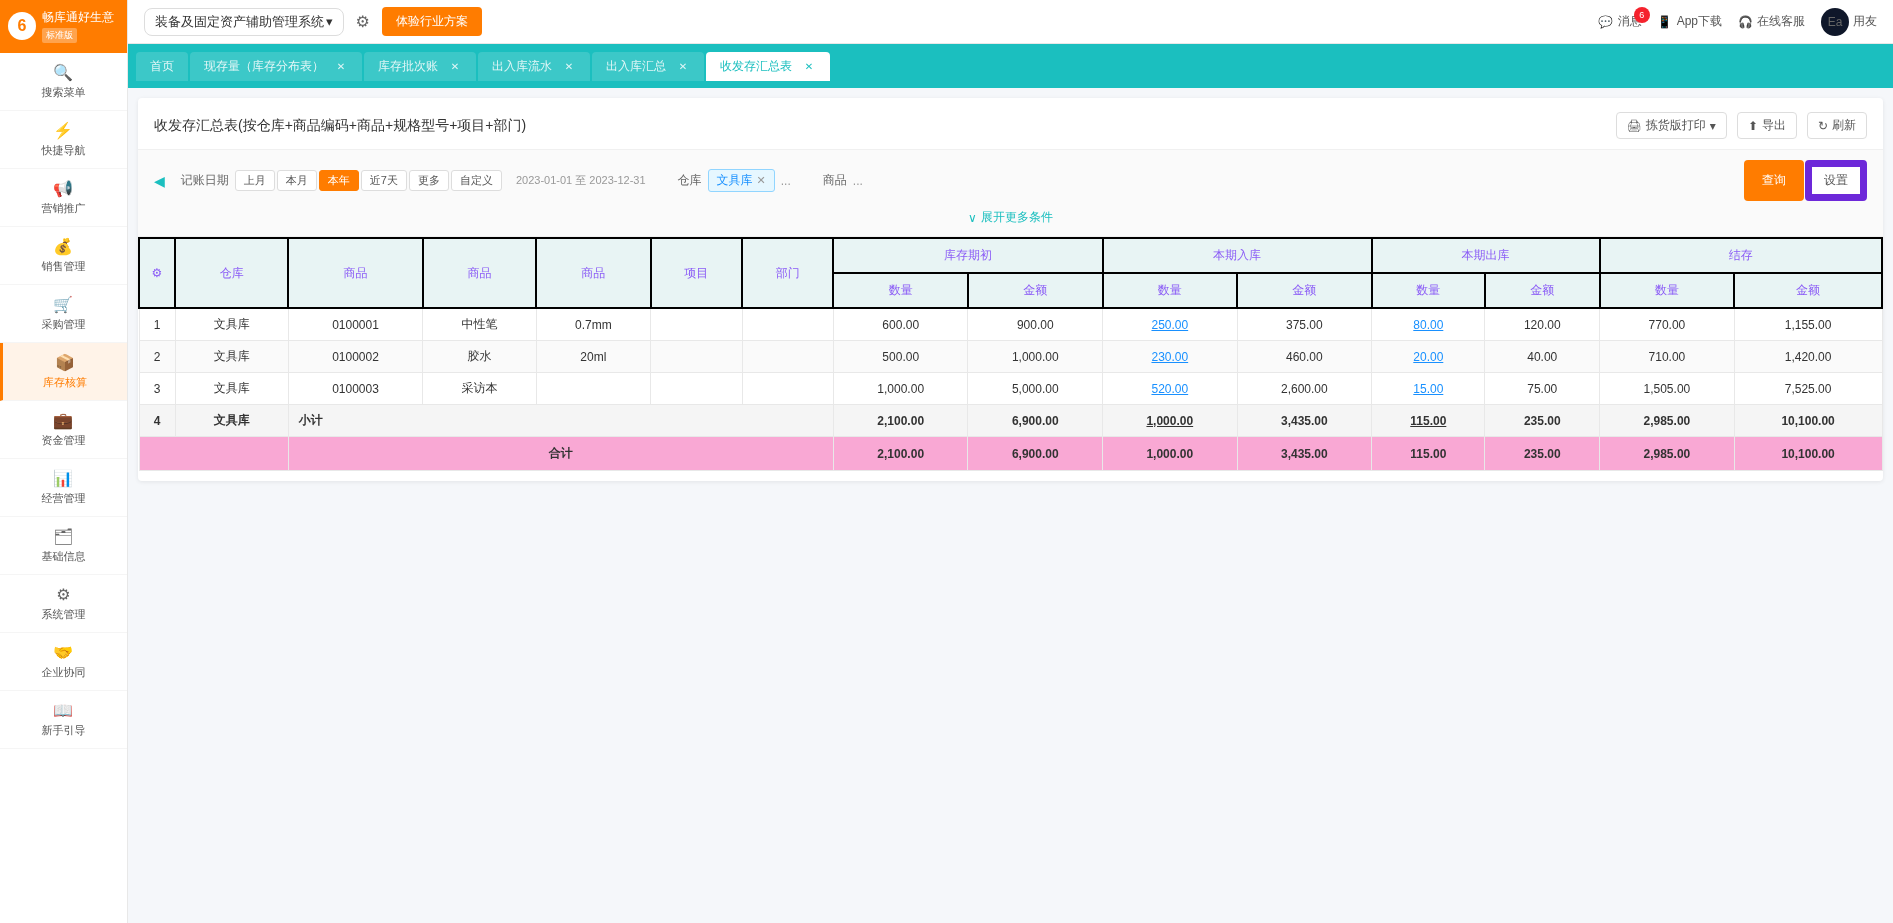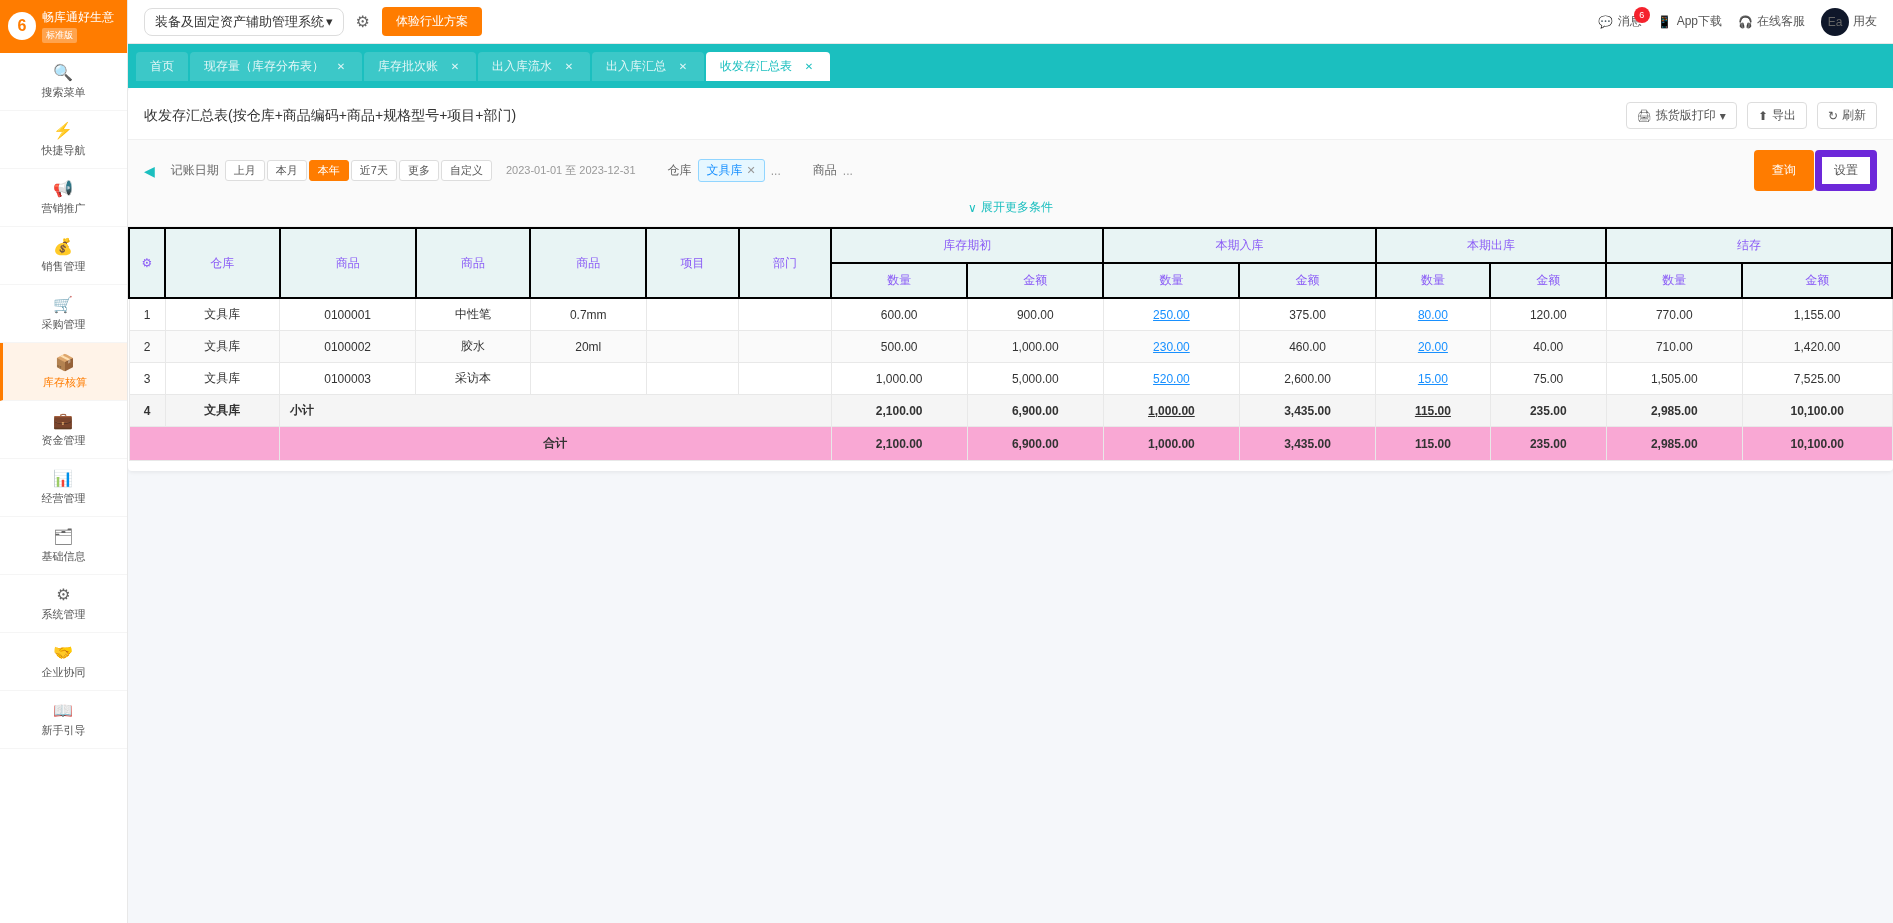--- a/index.html
+++ b/index.html
@@ -33,21 +33,21 @@
     .user-avatar { width: 28px; height: 28px; border-radius: 50%; background: #0f172a; display: flex; align-items: center; justify-content: center; font-size: 12px; color: #666; }
 
     
     .tabbar { background: #1bbfbf; display: flex; align-items: center; padding: 0 8px; height: 44px; gap: 2px; }
     .tab { display: flex; align-items: center; gap: 6px; padding: 6px 14px; border-radius: 4px 4px 0 0; cursor: pointer; font-size: 12px; color: rgba(255,255,255,0.85); background: rgba(255,255,255,0.15); }
     .tab.active { background: #fff; color: #1bbfbf; font-weight: 500; }
     .tab-x-btn { margin-left: 4px; width: 14px; height: 14px; display: flex; align-items: center; justify-content: center; border-radius: 50%; font-size: 10px; }
 
     
     .page { flex: 1; background: #f5f7fa; overflow: auto; }
-    .page-inner { background: #fff; border-radius: 4px; box-shadow: 0 1px 4px rgba(0,0,0,0.08); }
+    .page-inner { background: #fff; margin: 10px; border-radius: 4px; box-shadow: 0 1px 4px rgba(0,0,0,0.08); }
     .page-header { padding: 14px 16px 10px; border-bottom: 1px solid #f0f0f0; display: flex; align-items: center; justify-content: space-between; }
     .page-title { font-size: 14px; font-weight: 500; color: #333; }
     .page-header-actions { display: flex; align-items: center; gap: 10px; }
     .header-action-btn { display: flex; align-items: center; gap: 4px; font-size: 12px; color: #555; cursor: pointer; border: 1px solid #ddd; padding: 4px 10px; border-radius: 4px; background: #fff; }
     .query-section { padding: 10px 16px; background: #fafafa; border-bottom: 1px solid #f0f0f0; display: flex; flex-direction: column; gap: 8px; }
     .filter-row { display: flex; align-items: center; gap: 16px; flex-wrap: wrap; }
     .filter-item { display: flex; align-items: center; gap: 6px; }
     .filter-label { font-size: 12px; color: #666; white-space: nowrap; }
     .date-btns { display: flex; gap: 2px; }
     .date-btn { padding: 2px 8px; border-radius: 3px; font-size: 11px; cursor: pointer; border: 1px solid #ddd; background: #fff; color: #555; }

